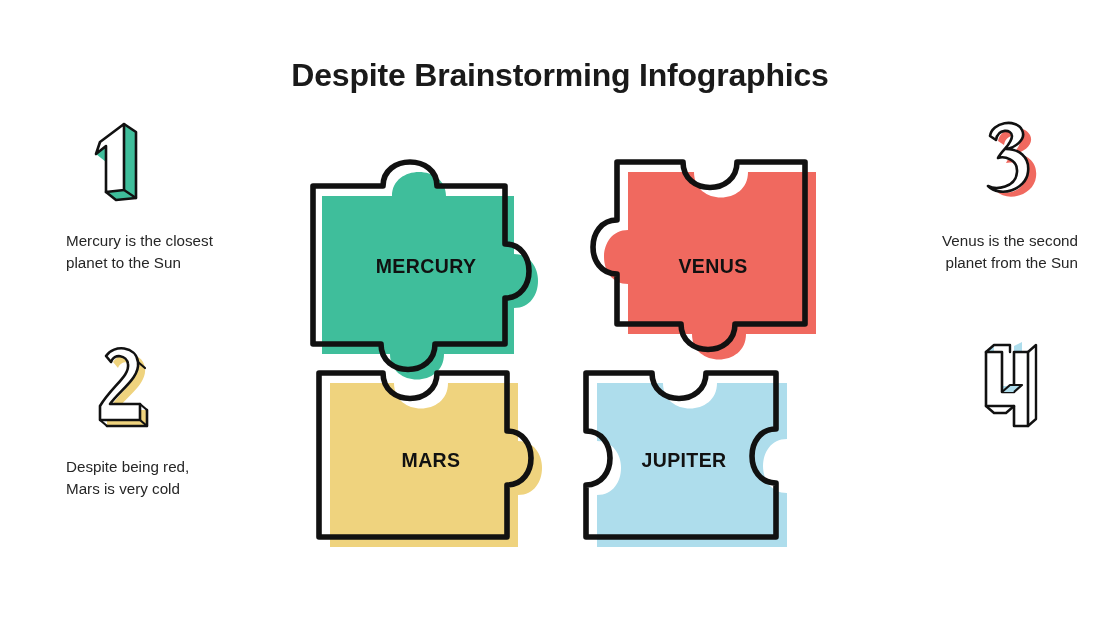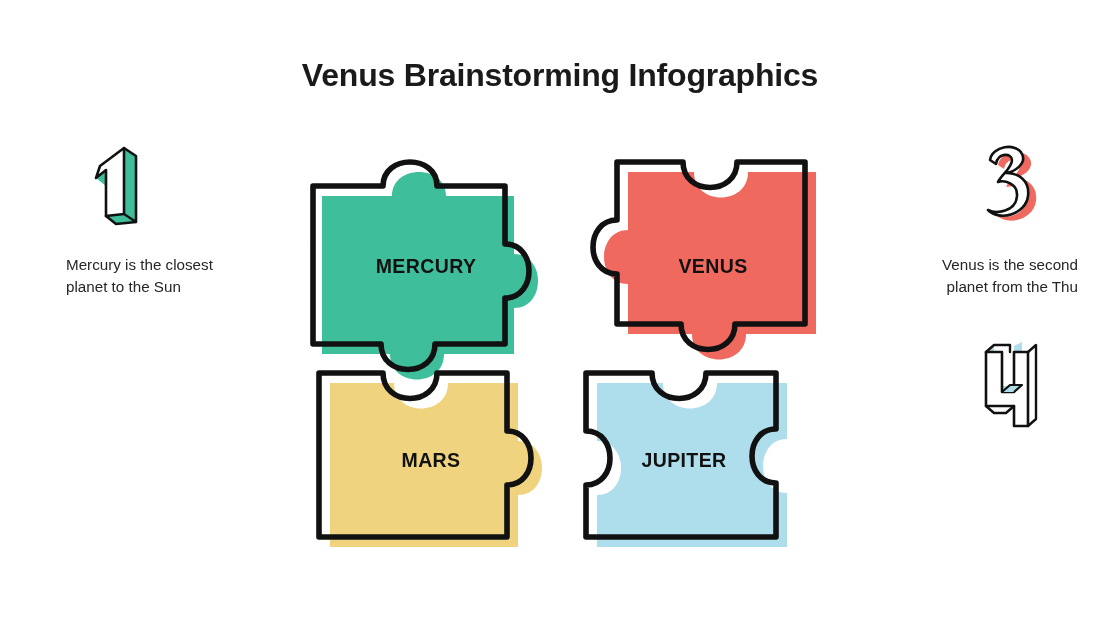--- a/index.html
+++ b/index.html
@@ -38,21 +38,21 @@
     white-space: nowrap;
   }
 
   
   .item {
     position: absolute;
     width: 212px;
   }
   .item-left  { left: 66px; }
   .item-right { left: 866px; }
-  .row-top    { top: 136px; }
+  .row-top    { top: 112px; }
   .row-bottom { top: 338px; }
 
   .num-wrap {
     height: 96px;
     display: flex;
     align-items: flex-end;
   }
   .item-left .num-wrap  { justify-content: flex-start; padding-left: 18px; }
   .item-right .num-wrap { justify-content: flex-end;  padding-right: 30px; }
 
@@ -85,59 +85,76 @@
     letter-spacing: 0.4px;
     text-anchor: middle;
     dominant-baseline: middle;
   }
 </style>
 </head>
 <body>
 
 <div class="slide">
 
-  <div class="title">Venus Brainstorming Infographics</div>
+  <div class="title">Despite Brainstorming Infographics</div>
 
   <div class="item item-left row-top">
     <div class="num-wrap">
       <svg width="72" height="92" viewBox="0 0 72 92" aria-hidden="true">
 
         <path d="M40 8 L52 16 L52 82 L40 74 Z" fill="#3FBE9B"></path>
         <path d="M40 74 L52 82 L32 84 L22 76 Z" fill="#3FBE9B"></path>
         <path d="M16 26 L26 34 L40 20 L40 8 Z" fill="#3FBE9B"></path>
         <path d="M16 26 L26 34 L22 46 L12 38 Z" fill="#3FBE9B"></path>
 
         <path d="M40 8 L40 74 L22 76 L22 30 L12 38 L16 26 Z" fill="#ffffff" stroke="#111111" stroke-width="2.6" stroke-linejoin="round" stroke-linecap="round"></path>
 
         <path d="M40 8 L52 16 L52 82 L32 84 L22 76" fill="none" stroke="#111111" stroke-width="2.6" stroke-linejoin="round" stroke-linecap="round"></path>
         <path d="M40 74 L52 82" fill="none" stroke="#111111" stroke-width="2.2" stroke-linecap="round"></path>
       </svg>
     </div>
     <div class="item-desc">Mercury is the closest
 planet to the Sun</div>
   </div>
 
+  <div class="item item-left row-bottom">
+    <div class="num-wrap">
+      <svg width="72" height="92" viewBox="0 0 72 92" aria-hidden="true">
+
+        <path d="M22 14 C30 2, 52 4, 54 20 C56 36, 36 48, 26 62 L56 62 L56 78 L16 78 L16 64
+                 C28 44, 46 34, 44 22 C43 13, 30 11, 27 20 Z" fill="#EFD37E" transform="translate(7,6)"></path>
+
+        <path d="M22 14 C30 2, 52 4, 54 20 C56 36, 36 48, 26 62 L56 62 L56 78 L16 78 L16 64
+                 C28 44, 46 34, 44 22 C43 13, 30 11, 27 20 Z" fill="#ffffff" stroke="#111111" stroke-width="2.6" stroke-linejoin="round" stroke-linecap="round"></path>
+
+        <path d="M56 62 L63 68 M56 78 L63 84 M16 78 L23 84 M54 20 L61 26" fill="none" stroke="#111111" stroke-width="2.2" stroke-linecap="round"></path>
+        <path d="M63 68 L63 84 L23 84" fill="none" stroke="#111111" stroke-width="2.6" stroke-linejoin="round" stroke-linecap="round"></path>
+      </svg>
+    </div>
+    <div class="item-desc">Despite being red,
+Mars is very cold</div>
+  </div>
 
   <div class="item item-right row-top">
     <div class="num-wrap">
       <svg width="72" height="92" viewBox="0 0 72 92" aria-hidden="true">
 
         <g transform="translate(8,5)" fill="#F0695F">
           <path d="M14 20 C16 6, 40 2, 46 14 C51 24, 38 32, 30 33 C42 33, 54 40, 52 56
                    C50 74, 24 82, 12 70 C20 74, 40 72, 41 56 C42 43, 28 40, 22 42
                    C26 34, 36 28, 36 20 C36 13, 22 12, 20 24 Z"></path>
         </g>
 
         <path d="M14 20 C16 6, 40 2, 46 14 C51 24, 38 32, 30 33 C42 33, 54 40, 52 56
                  C50 74, 24 82, 12 70 C20 74, 40 72, 41 56 C42 43, 28 40, 22 42
                  C26 34, 36 28, 36 20 C36 13, 22 12, 20 24 Z" fill="#ffffff" stroke="#111111" stroke-width="2.6" stroke-linejoin="round" stroke-linecap="round"></path>
       </svg>
     </div>
     <div class="item-desc">Venus is the second
-planet from the Thu</div>
+planet from the Sun</div>
   </div>
 
   <div class="item item-right row-bottom">
     <div class="num-wrap">
       <svg width="76" height="92" viewBox="0 0 76 92" aria-hidden="true">
 
         <path d="M14 10 L22 4 L22 44 L14 50 Z" fill="#AEDDEC"></path>
         <path d="M14 50 L22 44 L50 44 L42 50 Z" fill="#AEDDEC"></path>
         <path d="M42 4 L50 0 L50 78 L42 84 Z" fill="#AEDDEC"></path>
         <path d="M42 50 L50 44 L50 60 L42 66 Z" fill="#AEDDEC"></path>

